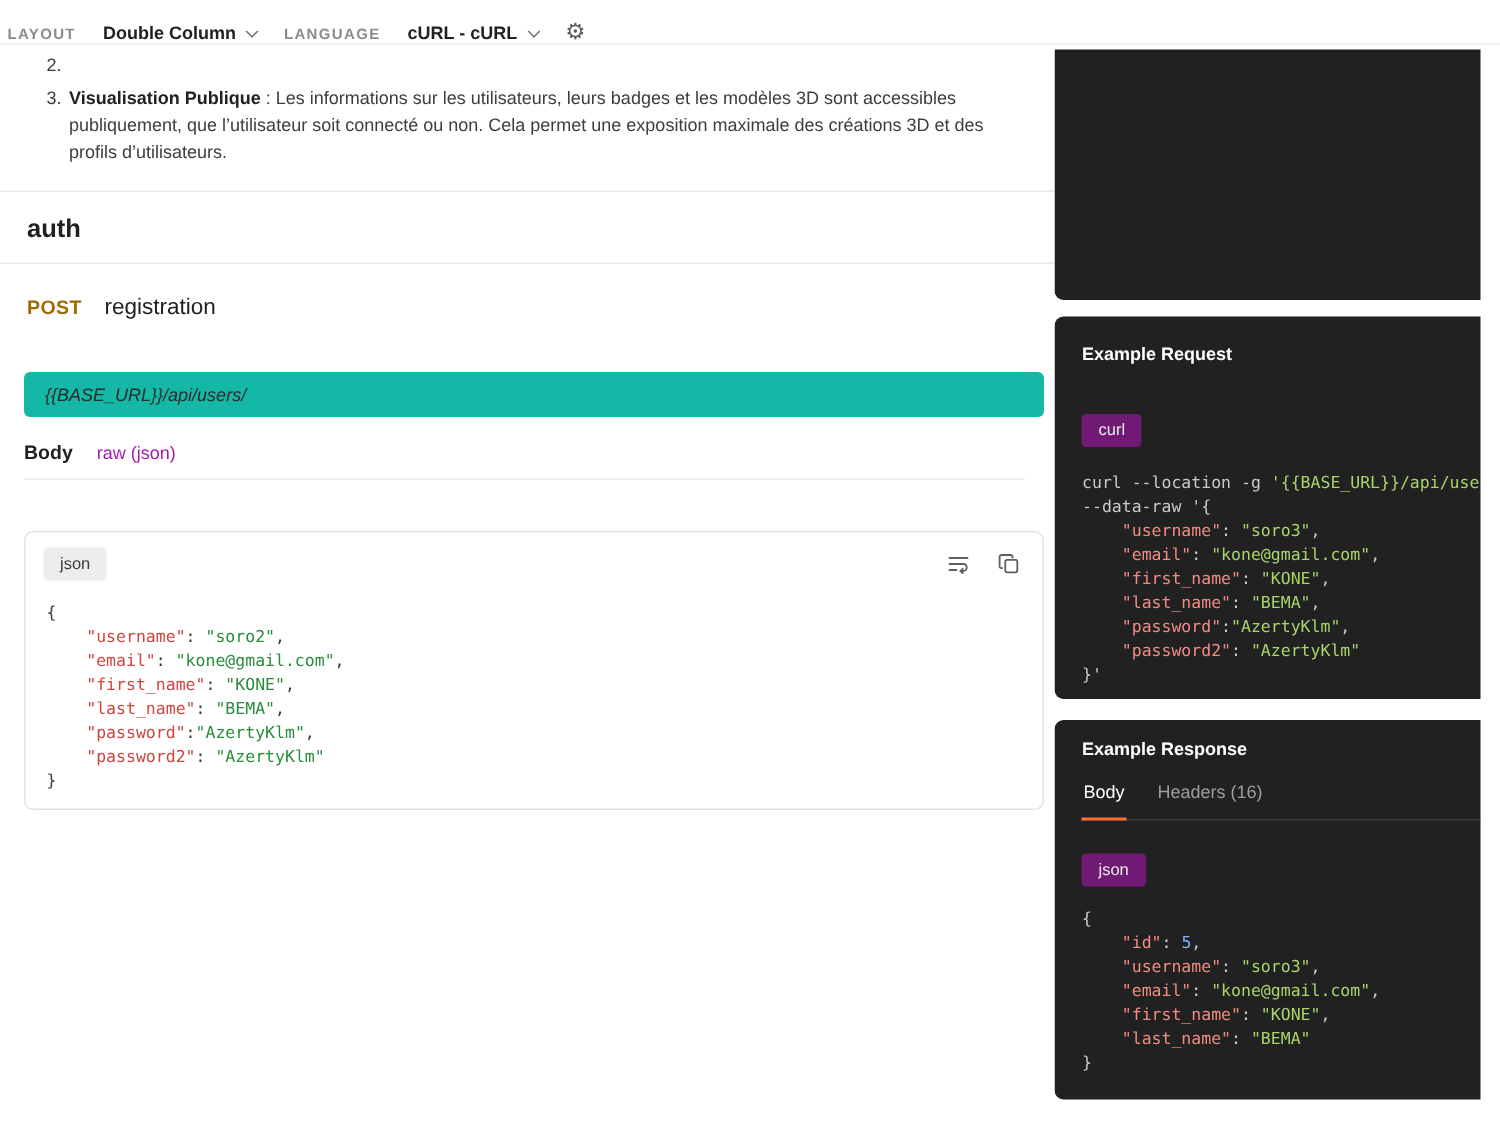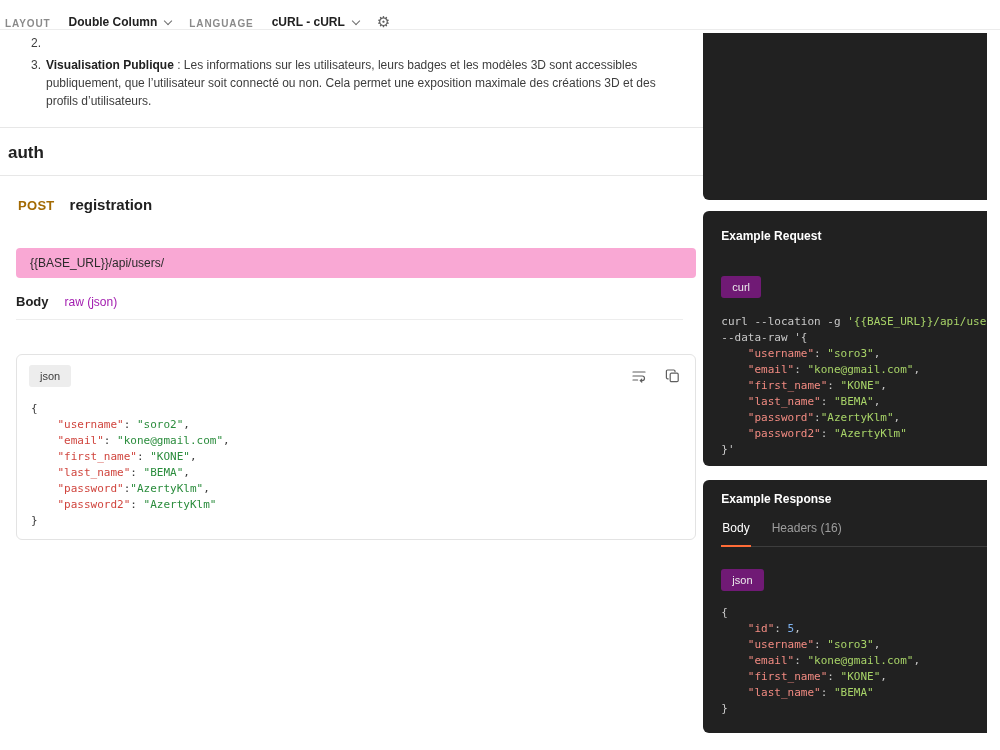--- a/index.html
+++ b/index.html
@@ -18,26 +18,26 @@
 
   
   .left { width:716px; overflow:hidden; }
   .frag { margin:2px 20px 0 46px; font-size:12px; line-height:18px; color:#3d3d3d; }
   .olist { margin-top:2px; }
   .oli { display:flex; margin:4px 0 0 0; padding:0 26px 0 31px; }
   .oli .num { width:15px; font-size:12px; line-height:18px; color:#3d3d3d; flex:0 0 15px; }
   .oli .litext { font-size:12px; line-height:18px; color:#3d3d3d; }
   .oli .litext b { color:#212121; font-weight:700; }
   .hr { height:1px; background:#e7e7e7; margin-top:17px; }
-  .section-h { font-size:17px; font-weight:700; color:#212121; padding:15px 0 12px 8px; }
+  .section-h { font-size:17px; font-weight:700; color:#212121; padding:15px 0 12px 18px; }
   .hr.below { margin-top:0; }
   .method-row { display:flex; align-items:baseline; margin:20px 0 0 18px; height:20px; }
   .method { font-size:13px; font-weight:700; color:#a36a03; letter-spacing:.3px; }
-  .reqname { font-size:15px; font-weight:700; color:#212121; margin-left:15px;text-align:center; }
-  .urlbox { margin:32px 20px 0 16px; width:680px; height:30px; background:#f9a8d4; border-radius:4px; display:flex; align-items:center; padding:0 14px; font-size:12px; color:#2b2b2b; }
+  .reqname { font-size:15px; font-weight:400; color:#212121; margin-left:15px;text-align:center; }
+  .urlbox { margin:32px 20px 0 16px; width:680px; height:30px; background:#14b8a6; border-radius:4px; display:flex; align-items:center; padding:0 14px; font-size:12px; color:#2b2b2b;font-style:italic; }
   .body-row { margin:16px 0 0 16px; height:16px; display:flex; align-items:baseline; }
   .body-label { font-size:13px; font-weight:700; color:#212121; }
   .body-mode { font-size:12px; color:#a21caf; margin-left:16px; }
   .hr2 { height:1px; background:#ededed; margin:9px 20px 0 16px; }
   .code-card { margin:34px 20px 0 16px; width:680px; border:1px solid #e3e3e3; border-radius:6px; background:#fff; padding-bottom:10px; }
   .code-head { display:flex; align-items:center; justify-content:space-between; padding:10px 14px 8px 12px; }
   .chip-light { display:inline-block; background:#ededed; color:#3c3c3c; font-size:11px; padding:5px 11px; border-radius:3px; }
   .head-icons { display:flex; align-items:center; gap:18px; }
   .head-icons svg { display:block; cursor:pointer; }
 

